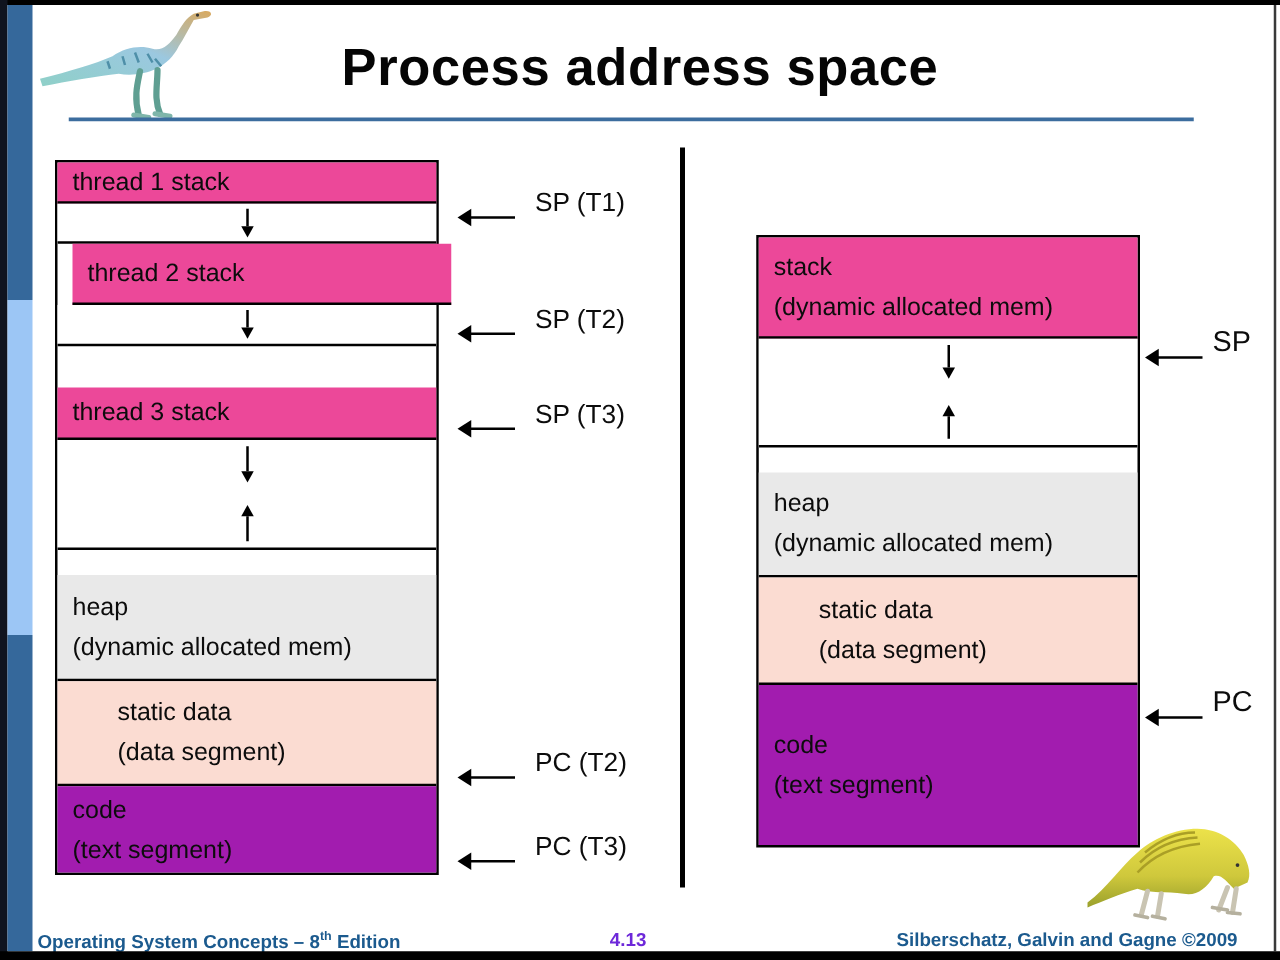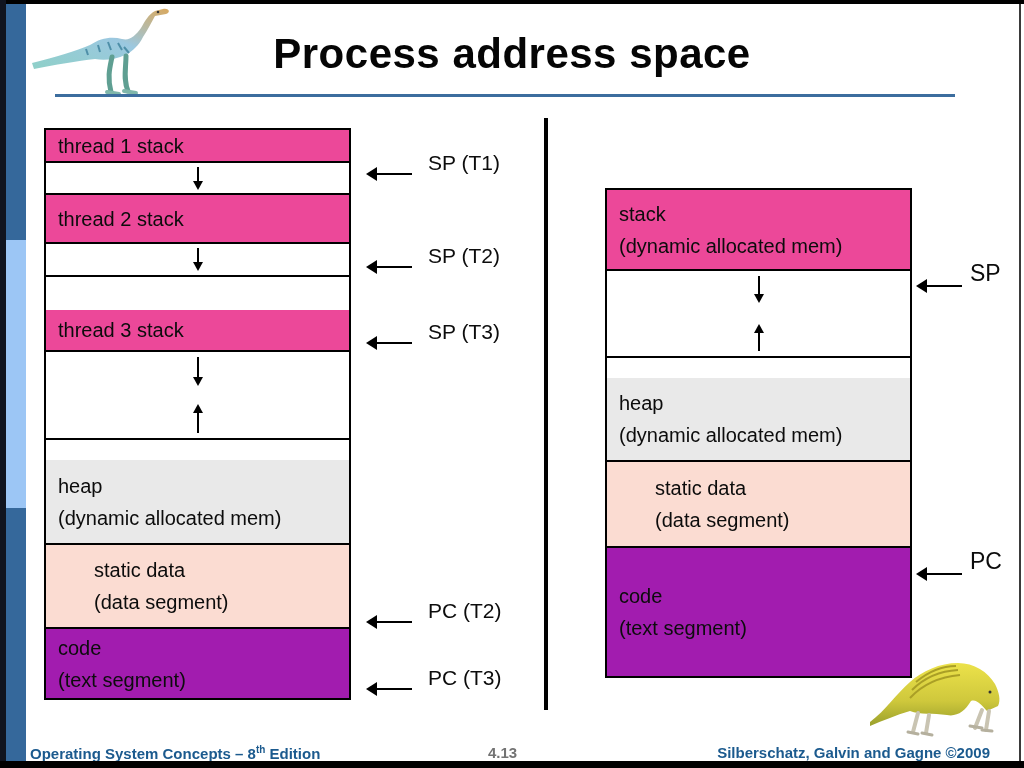--- a/index.html
+++ b/index.html
@@ -34,21 +34,21 @@
   .seg .ln { line-height:32px; white-space:nowrap; }
   .cyan     { background:#ec4899; }
   .grayfill { background:#e9e9e9;margin-top:20px; }
   .pinkfill { background:#fbdcd2;padding-left:48px; }
   .lavfill  { background:#a21caf; }
   .gap { background:#fff; padding-left:0; align-items:center; }
   .gap-center { justify-content:center; }
   .gap-split  { justify-content:space-between; padding-top:5px; padding-bottom:5px; }
 
   
-  .h33{height:33px;} .h32{height:32px;} .h61{height:49px;} .h42{height:42px;margin-top:33px;}
+  .h33{height:33px;} .h32{height:32px;} .h61{height:49px;margin-left:12px;} .h42{height:42px;margin-top:33px;}
   .h88{height:88px;} .h85{height:85px;} .h84{height:84px;}
   
   .h81{height:81px;} .h87{height:87px;} .h86{height:86px;}
 
   
   .varrow { display:flex; flex-direction:column; align-items:center; }
   .varrow i { display:block; }
   .shaft { width:2px; background:#000; }
   .s14{height:14px;} .s18{height:18px;} .s20{height:20px;}
   .head-down { width:0; height:0; border-left:5px solid transparent; border-right:5px solid transparent; border-top:9px solid #000; }
@@ -63,21 +63,21 @@
     border-top:7px solid transparent; border-bottom:7px solid transparent; border-right:11px solid #000; }
   .plabel   { margin-left:16px; font-size:21px; color:#0c0c0c; white-space:nowrap; }
   .plabel-r { margin-left:8px;  font-size:23px; }
 
   
   .divider { position:absolute; left:544px; top:118px; width:4px; height:592px; background:#000; }
 
   
   .footer-left  { position:absolute; left:30px; top:744px; font-size:15px; font-weight:bold; color:#1b5a8e; }
   .footer-left sup { font-size:10px; }
-  .footer-page  { position:absolute; left:0; top:744px; width:1005px; text-align:center; font-size:15px; font-weight:bold; color:#737373; }
+  .footer-page  { position:absolute; left:0; top:744px; width:1005px; text-align:center; font-size:15px; font-weight:bold; color:#6d28d9; }
   .footer-right { position:absolute; right:34px; top:744px; font-size:15px; font-weight:bold; color:#1b5a8e; }
 
   
   .dino-tl { position:absolute; left:28px;  top:3px;   width:142px; height:96px; }
   .dino-br { position:absolute; left:866px; top:648px; width:152px; height:96px; }
 </style>
 </head>
 <body>
 
 <div id="slide">

